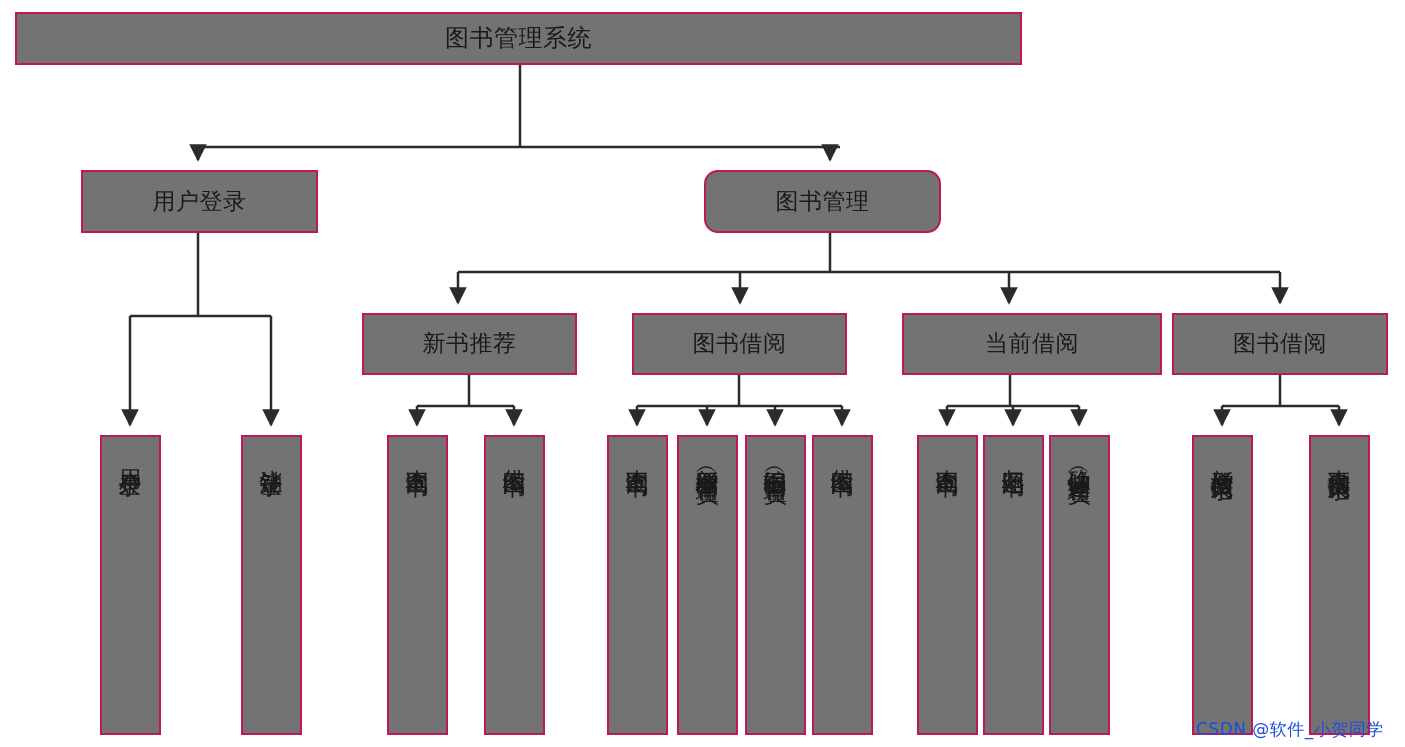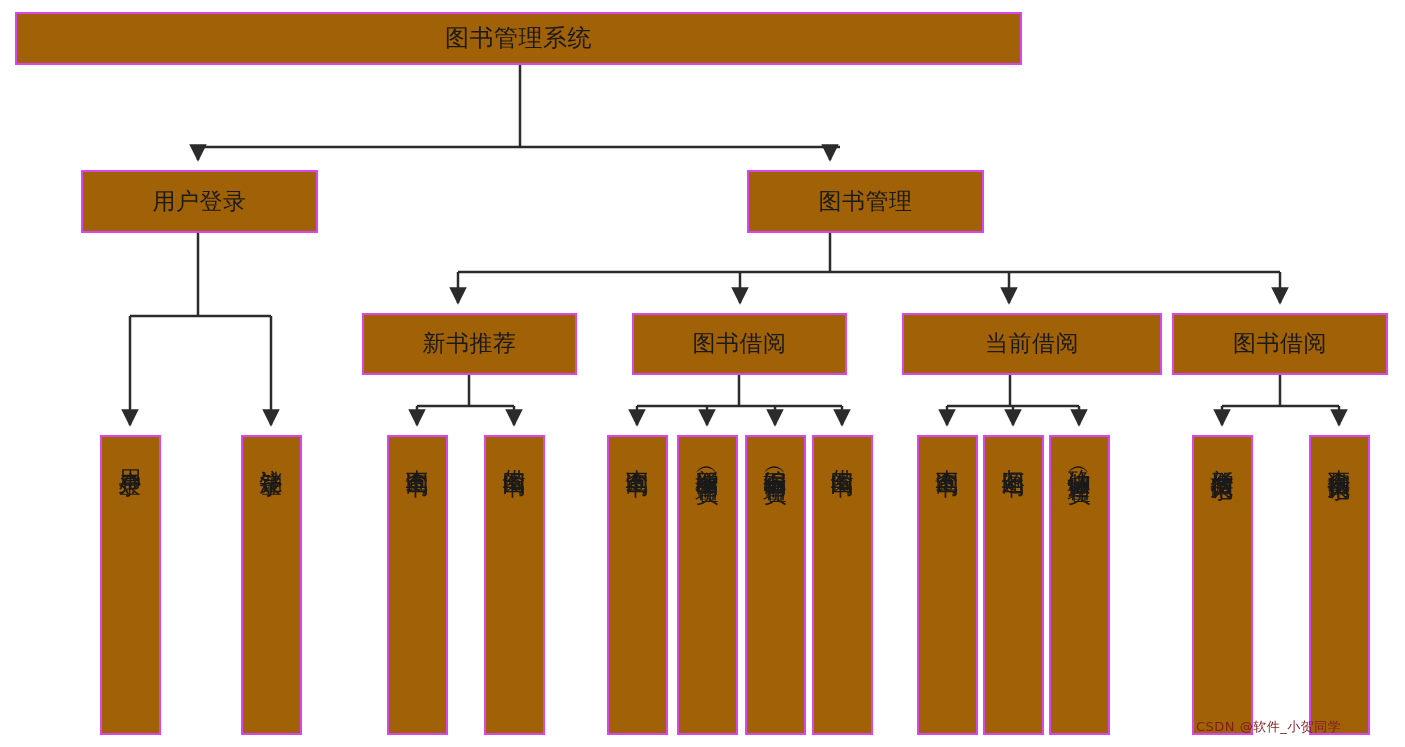--- a/index.html
+++ b/index.html
@@ -21,22 +21,22 @@
     position: absolute;
     left: 0;
     top: 0;
     width: 1405px;
     height: 747px;
     pointer-events: none;
   }
   .node {
     position: absolute;
     box-sizing: border-box;
-    background: #a16207;
-    border: 2px solid #d946ef;
+    background: #737373;
+    border: 2px solid #be185d;
     display: flex;
     align-items: center;
     justify-content: center;
     color: #1a1a1a;
   }
   .node .label {
     display: block;
     text-align: center;
     line-height: 1.18;
     letter-spacing: 0.5px;
@@ -55,22 +55,22 @@
   .node.vert .label {
     writing-mode: vertical-rl;
     text-orientation: upright;
     font-size: 23px;
     line-height: 1.05;
     letter-spacing: 2px;
     white-space: nowrap;
   }
   .watermark {
     position: absolute;
-    color: #7f1d1d;
-    font-size: 13px;
+    color: #1d4ed8;
+    font-size: 17px;
     letter-spacing: 0.5px;
     white-space: nowrap;
     font-family: "DejaVu Sans", "Liberation Sans", sans-serif;
   }
 </style>
 </head>
 <body>
 
 <div id="canvas">
 
@@ -124,21 +124,21 @@
     </g>
   </svg>
 
   <div class="node root horiz" style="left:15px; top:12px; width:1007px; height:53px;">
     <span class="label">图书管理系统</span>
   </div>
 
   <div class="node horiz" style="left:81px; top:170px; width:237px; height:63px;">
     <span class="label">用户登录</span>
   </div>
-  <div class="node horiz" style="left:747px; top:170px; width:237px; height:63px;">
+  <div class="node horiz" style="left:704px; top:170px; width:237px; height:63px;border-radius:14px;">
     <span class="label">图书管理</span>
   </div>
 
   <div class="node horiz" style="left:362px; top:313px; width:215px; height:62px;">
     <span class="label">新书推荐</span>
   </div>
   <div class="node horiz" style="left:632px; top:313px; width:215px; height:62px;justify-content:center;">
     <span class="label">图书借阅</span>
   </div>
   <div class="node horiz" style="left:902px; top:313px; width:260px; height:62px;">

